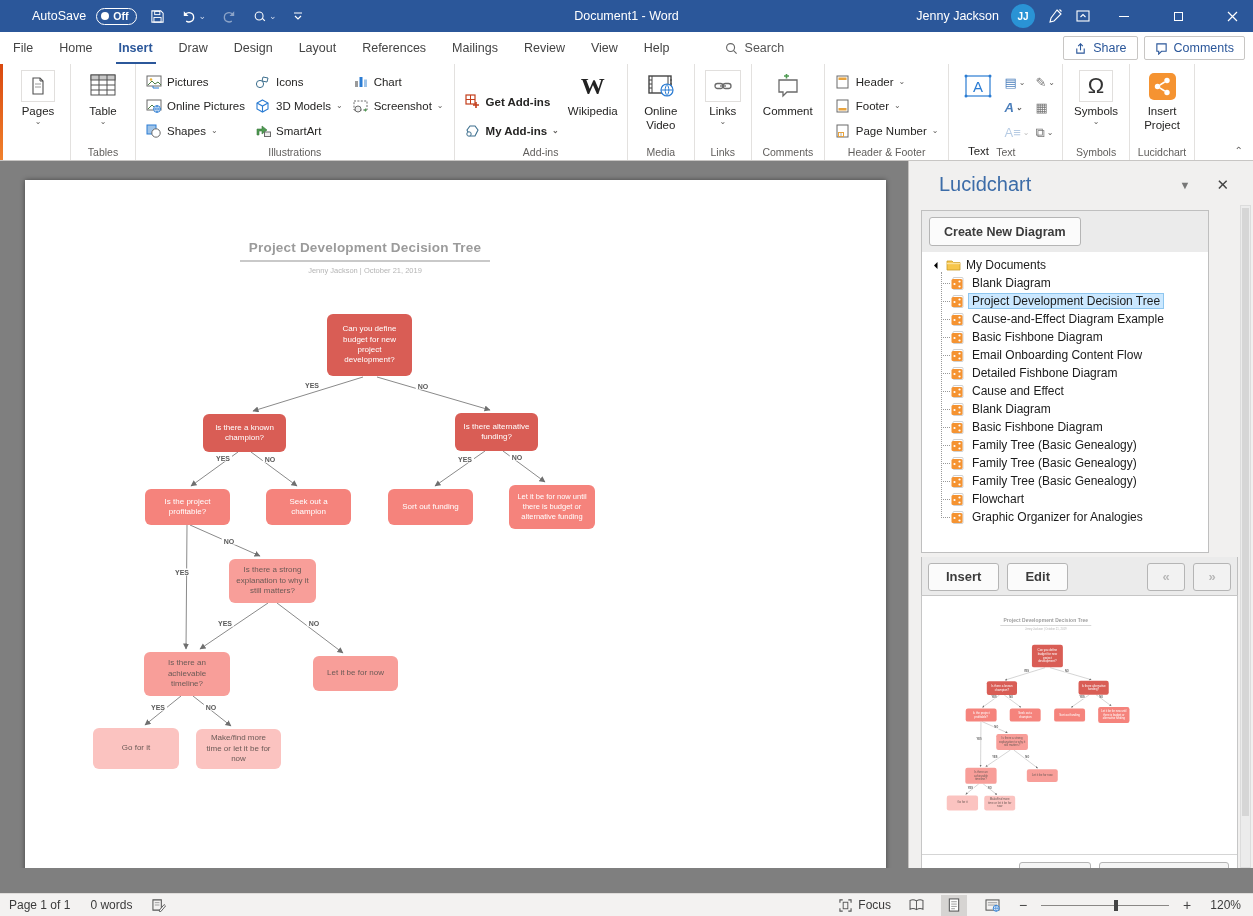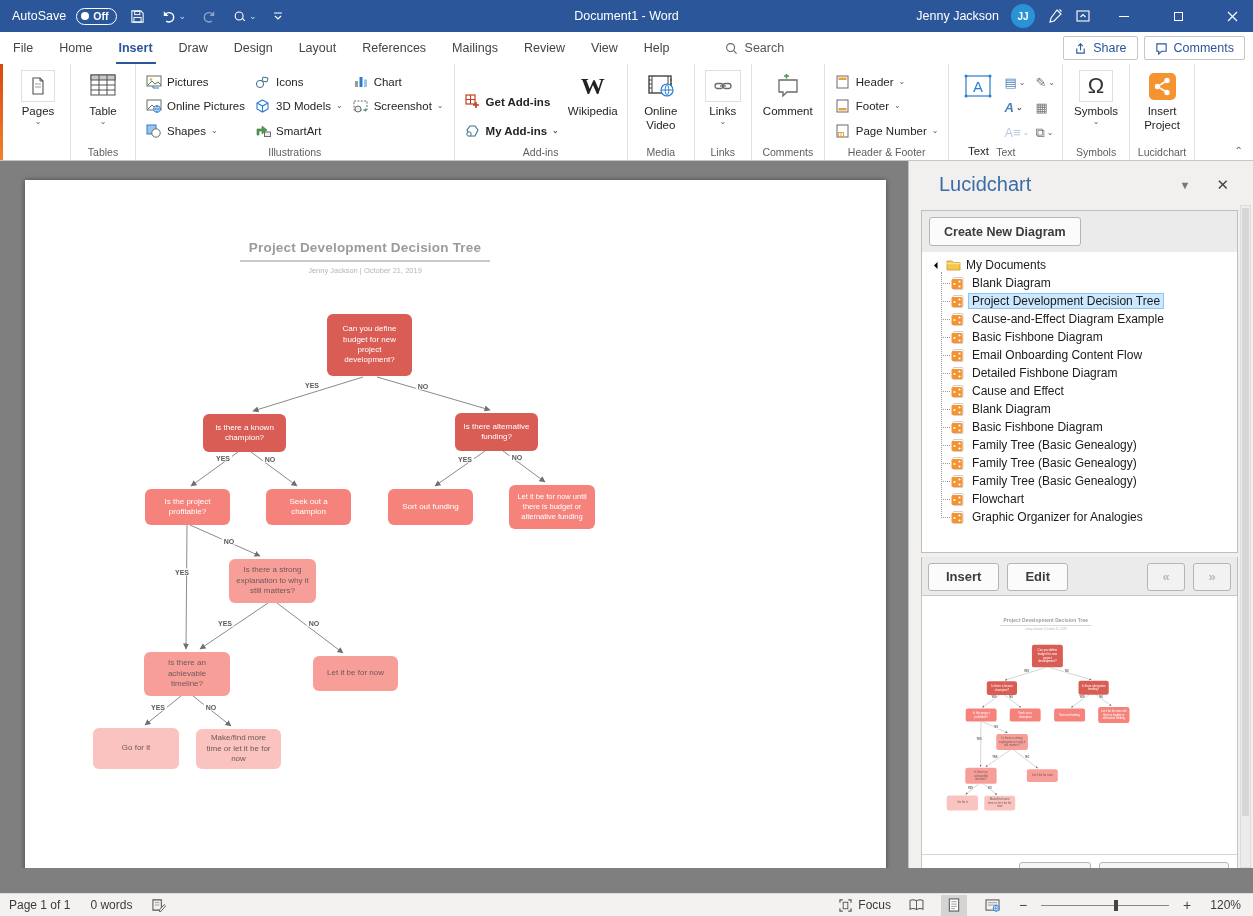--- a/index.html
+++ b/index.html
@@ -1,20 +1,20 @@
 <!DOCTYPE html>
 <html><head>
 <meta charset="utf-8">
 <style>
   * { margin:0; padding:0; box-sizing:border-box; }
   html,body { width:1253px; height:916px; overflow:hidden; font-family:"Liberation Sans",sans-serif; background:#7f7f7f; }
   #app { position:relative; width:1253px; height:916px; display:flex; flex-direction:column; }
 
   
-  .titlebar { height:32px; background:#2b579a; color:#fff; display:flex; align-items:center; position:relative; flex:0 0 32px; }
+  .titlebar { height:32px; background:#2b579a; color:#fff; display:flex; align-items:center; position:relative; flex:0 0 32px;padding-left:20px; }
   .tb-left { display:flex; align-items:center; gap:10px; padding-left:12px; z-index:2; }
   .tb-txt { font-size:12.5px; }
   .autosave-toggle { display:inline-flex; align-items:center; gap:4px; border:1px solid #fff; border-radius:9px; height:17px; padding:0 8px 0 4px; cursor:default; }
   .autosave-toggle .dot { width:8px; height:8px; border-radius:50%; background:#fff; }
   .tb-off { font-size:10.5px; font-weight:bold; }
   .qat-btn { display:inline-flex; align-items:center; gap:2px; padding:0 3px; height:22px; }
   .qat-btn.dim { opacity:.45; }
   .tb-chev { font-size:9px; color:#cdd8ec; }
   .tb-center { position:absolute; left:0; right:0; text-align:center; font-size:12.5px; }
   .tb-right { margin-left:auto; display:flex; align-items:center; gap:12px; z-index:2; }
@@ -72,21 +72,21 @@
 
   
   .pane { width:345px; background:#f1f0ef; border-left:1px solid #c3c1bf; position:relative; overflow:hidden; }
   .pane-header { display:flex; align-items:center; padding:12px 10px 10px 30px; }
   .pane-title { font-size:20px; color:#3c6ca8; flex:1; }
   .pane-caret { color:#777; font-size:11px; margin-right:26px; }
   .pane-x { color:#444; font-size:15px; margin-right:14px; }
   .pane-scroll { position:absolute; right:2px; top:44px; bottom:0; width:11px; background:#ececec; border:1px solid #dcdcdc; }
   .pane-scroll .thumb { position:absolute; top:2px; left:1px; right:1px; height:92%; background:#d6d6d6; }
 
-  .lc-card { position:absolute; left:12px; top:49px; width:317px; height:343px; background:#fff; border:1px solid #bfbfbf; display:flex; flex-direction:column; }
+  .lc-card { position:absolute; left:12px; top:49px; width:288px; height:343px; background:#fff; border:1px solid #bfbfbf; display:flex; flex-direction:column; }
   .lc-create-strip { background:#ebebeb; padding:6px 7px; }
   .btn { display:inline-flex; align-items:center; justify-content:center; background:#fbfbfb; border:1px solid #b5b5b5; border-radius:3px; color:#3c3c3c; font-weight:bold; }
   .create-btn { height:29px; padding:0 14px; font-size:12.5px; }
   .doclist-wrap { flex:1; overflow:hidden; padding:4px 0 0 10px; position:relative; font-size:12px; color:#1b1b1b; }
   .rootrow { display:flex; align-items:center; gap:5px; height:18px; }
   .expander { width:0; height:0; border-left:7px solid #000; border-top:7px solid transparent; transform:rotate(45deg) scale(.7); margin-left:2px; }
   .doclist { position:relative; margin-left:9px; }
   .doclist::before { content:""; position:absolute; left:0; top:-2px; bottom:8px; border-left:1px dotted #999; }
   .doc-item { display:flex; align-items:center; gap:5px; height:18px; padding-left:10px; position:relative; }
   .doc-item::before { content:""; position:absolute; left:0; top:9px; width:9px; border-top:1px dotted #999; }

